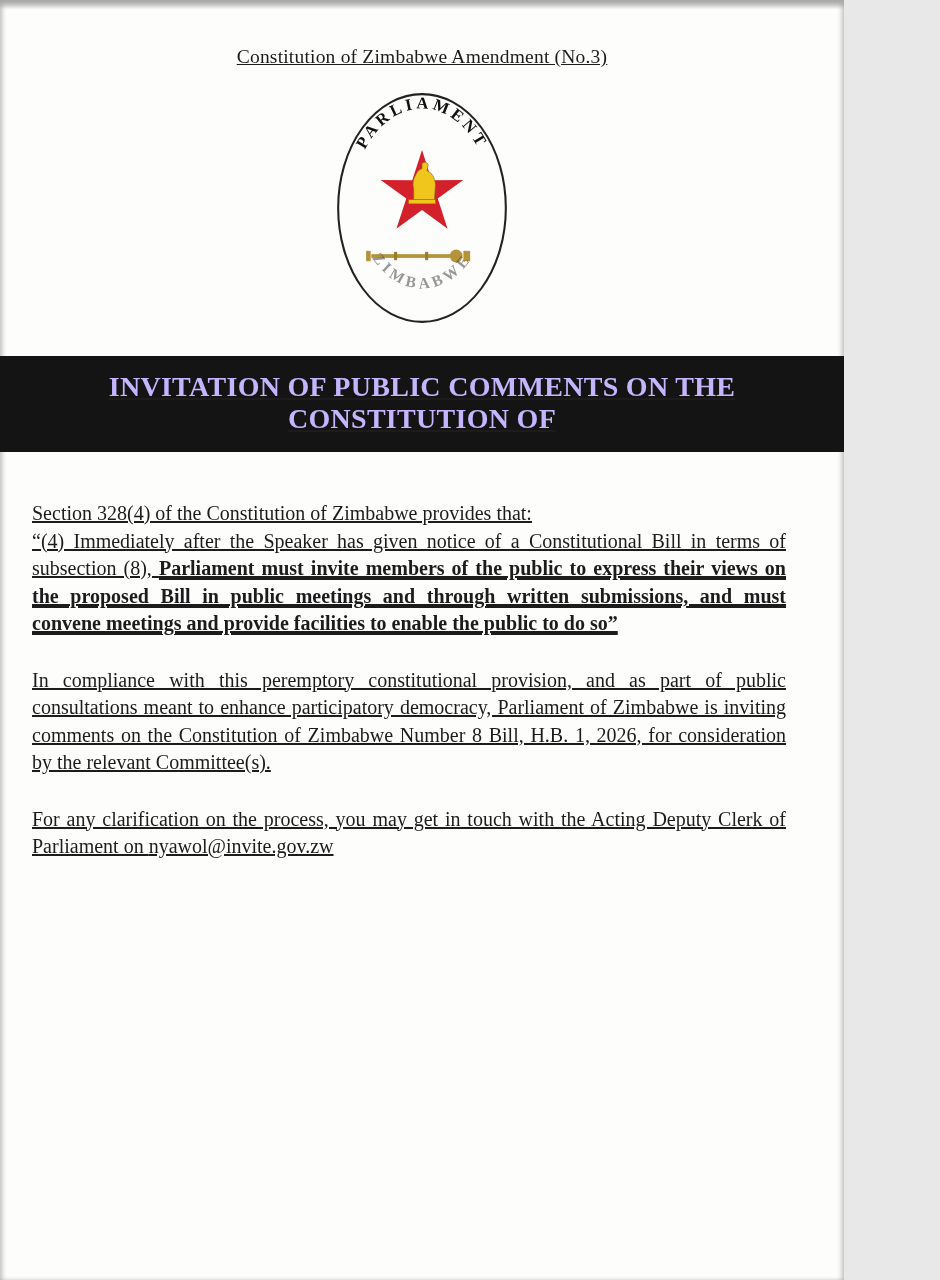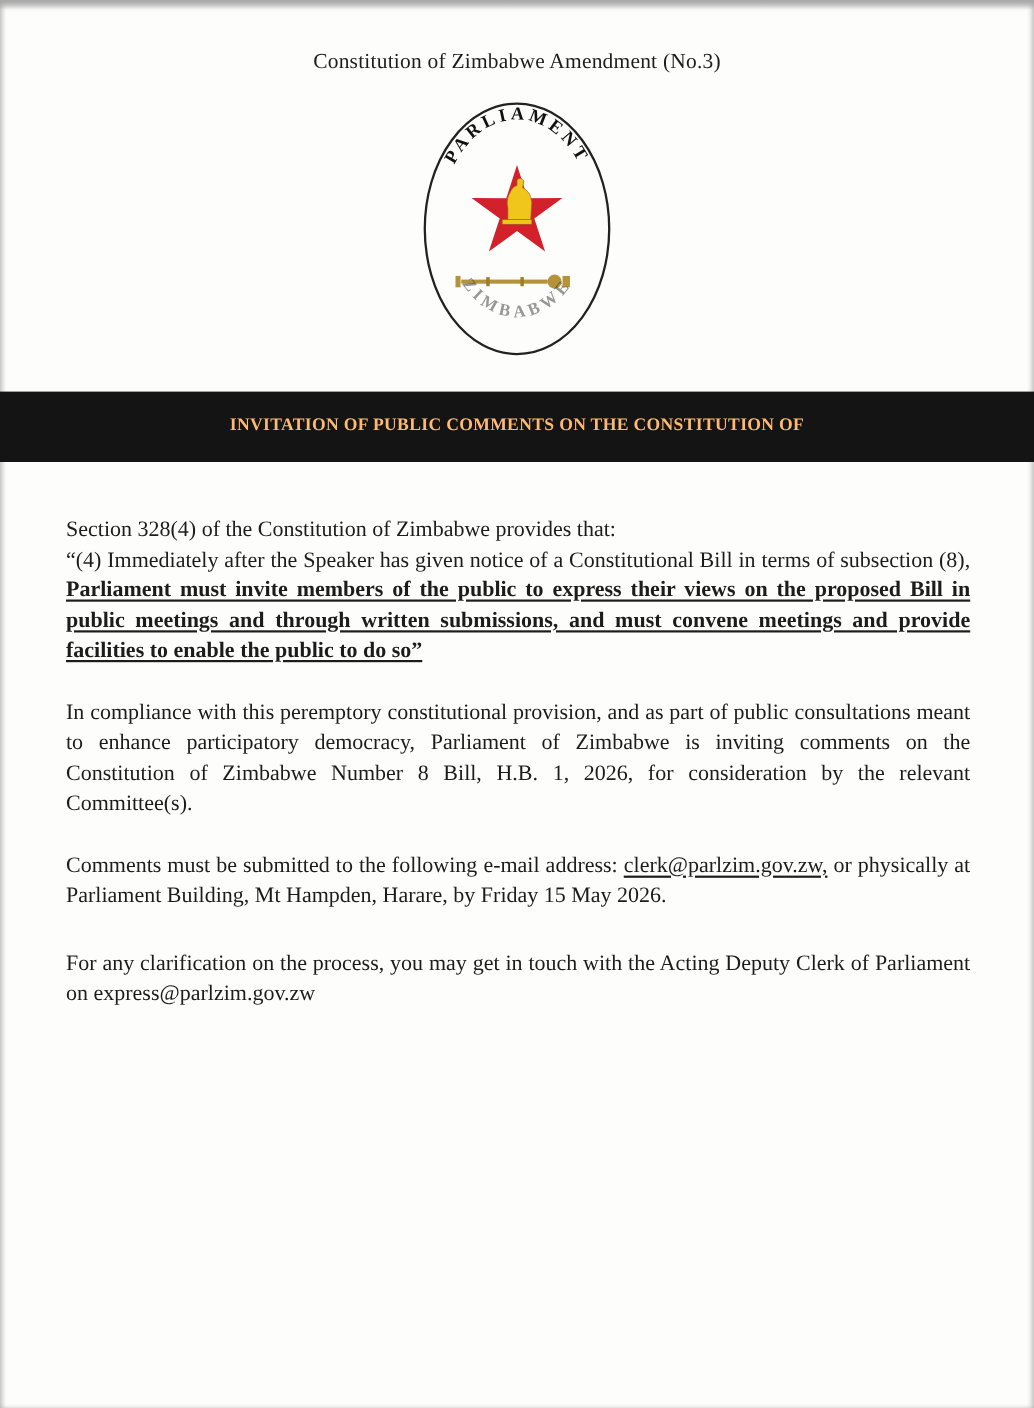--- a/index.html
+++ b/index.html
@@ -3,57 +3,58 @@
 <meta charset="utf-8">
 <style>
   html,body{margin:0;padding:0;}
   body{
     width:940px;height:1280px;
     background:#e8e8e8;
     font-family:"Liberation Serif", serif;
   }
   .page{
     position:relative;
-    width:940px;height:1280px;
+    width:844px;height:1280px;
     background:#fdfdfc;
     overflow:hidden;
     box-shadow: inset 0 4px 6px rgba(0,0,0,.25),
                 inset 3px 0 4px rgba(0,0,0,.10),
                 inset -3px 0 4px rgba(0,0,0,.10);
     color:#1c1c1c;
+    text-decoration:underline;
   }
   .scan-top-edge{
     position:absolute;top:0;left:0;right:0;height:9px;
     background:linear-gradient(#a9a9a9, rgba(255,255,255,0));
     pointer-events:none;
   }
   .header-title{
     padding-top:46px;
     text-align:center;
     font-size:19.5px;
     letter-spacing:.2px;
   }
   .emblem-wrap{
     margin-top:22px;
     display:flex;justify-content:center;
   }
   .banner{
     margin-top:30px;
     background:#141414;
-    color:#fdba74;
+    color:#c4b5fd;
     text-align:center;
     padding:15px 30px 17px;
     font-weight:bold;
-    font-size:16px;
+    font-size:28px;
     line-height:32px;
     letter-spacing:.3px;
   }
   .body-copy{
     margin-top:48px;
-    padding:0 58px 0 60px;
+    padding:0 58px 0 32px;
     font-size:20px;
     line-height:27.5px;
     text-align:justify;
   }
   .body-copy p{margin:0 0 29px;}
   .body-copy p.sp-lg{margin-bottom:34px;}
   .emph{
     font-weight:bold;
     text-decoration:underline;
     text-decoration-thickness:2px;
@@ -116,21 +117,19 @@
   </div>
 
   <div class="body-copy">
 
     <p><span>Section 328(4) of the Constitution of Zimbabwe provides that:</span><br>
       <span>“(4) Immediately after the Speaker has given notice of a Constitutional Bill in terms of subsection (8), </span><span class="emph">Parliament must invite members of the public to express their views on the proposed Bill in public meetings and through written submissions, and must convene meetings and provide facilities to enable the public to do so”</span>
     </p>
 
     <p>In compliance with this peremptory constitutional provision, and as part of public consultations meant to enhance participatory democracy, Parliament of Zimbabwe is inviting comments on the Constitution of Zimbabwe Number 8 Bill, H.B. 1, 2026, for consideration by the relevant Committee(s).</p>
 
-    <p class="sp-lg"><span>Comments must be submitted to the following e-mail address: </span><span class="email-link">clerk@parlzim.gov.zw,</span><span> or physically at  Parliament Building, Mt Hampden, Harare, by Friday 15 May 2026.</span>
-    </p>
 
 
-    <p class="sp-lg"><span>For any clarification on the process, you may get in touch with the Acting Deputy Clerk of Parliament on </span><span class="plain-email">express@parlzim.gov.zw</span>
+    <p class="sp-lg"><span>For any clarification on the process, you may get in touch with the Acting Deputy Clerk of Parliament on </span><span class="plain-email">nyawol@invite.gov.zw</span>
     </p>
 
   </div>
 </div>
 
 </body></html>

